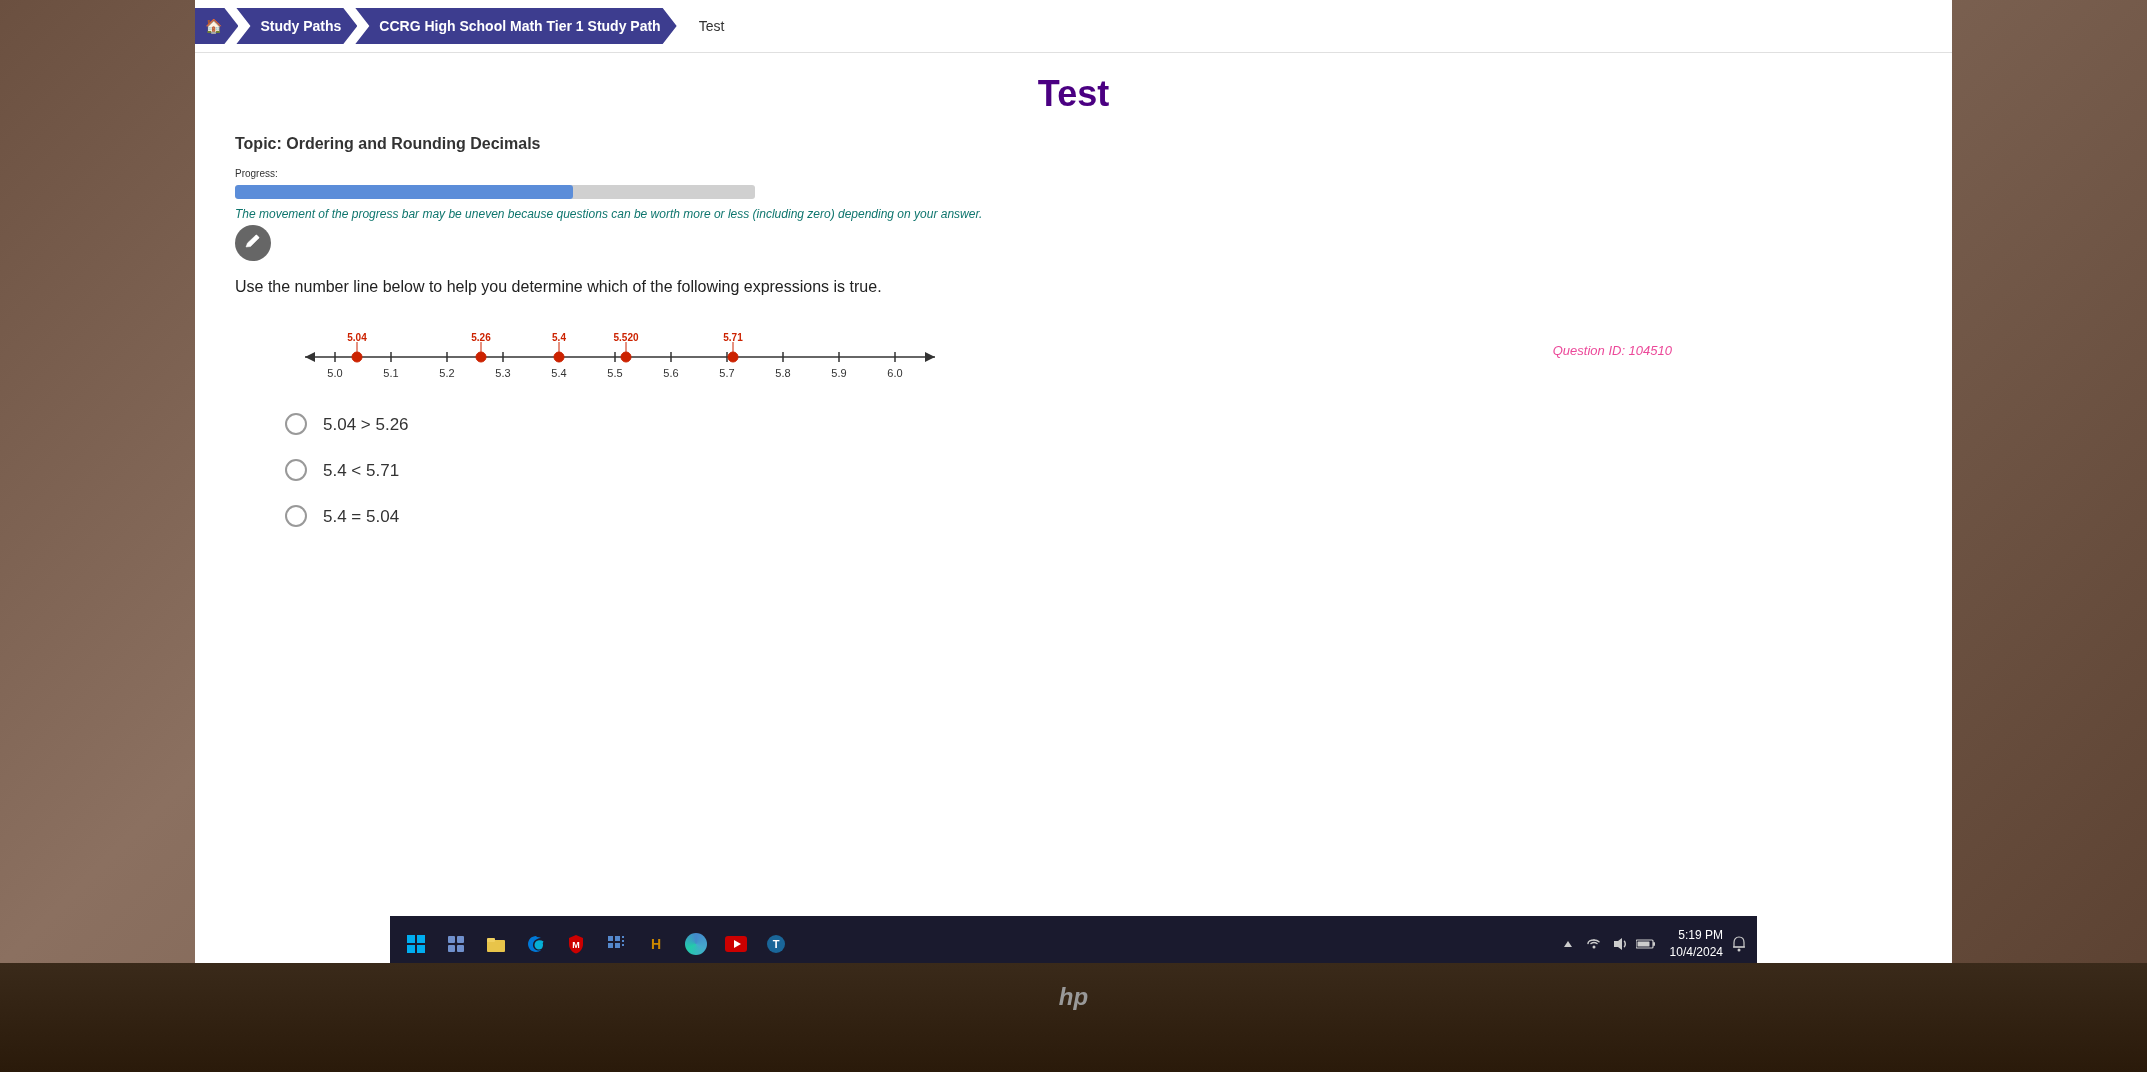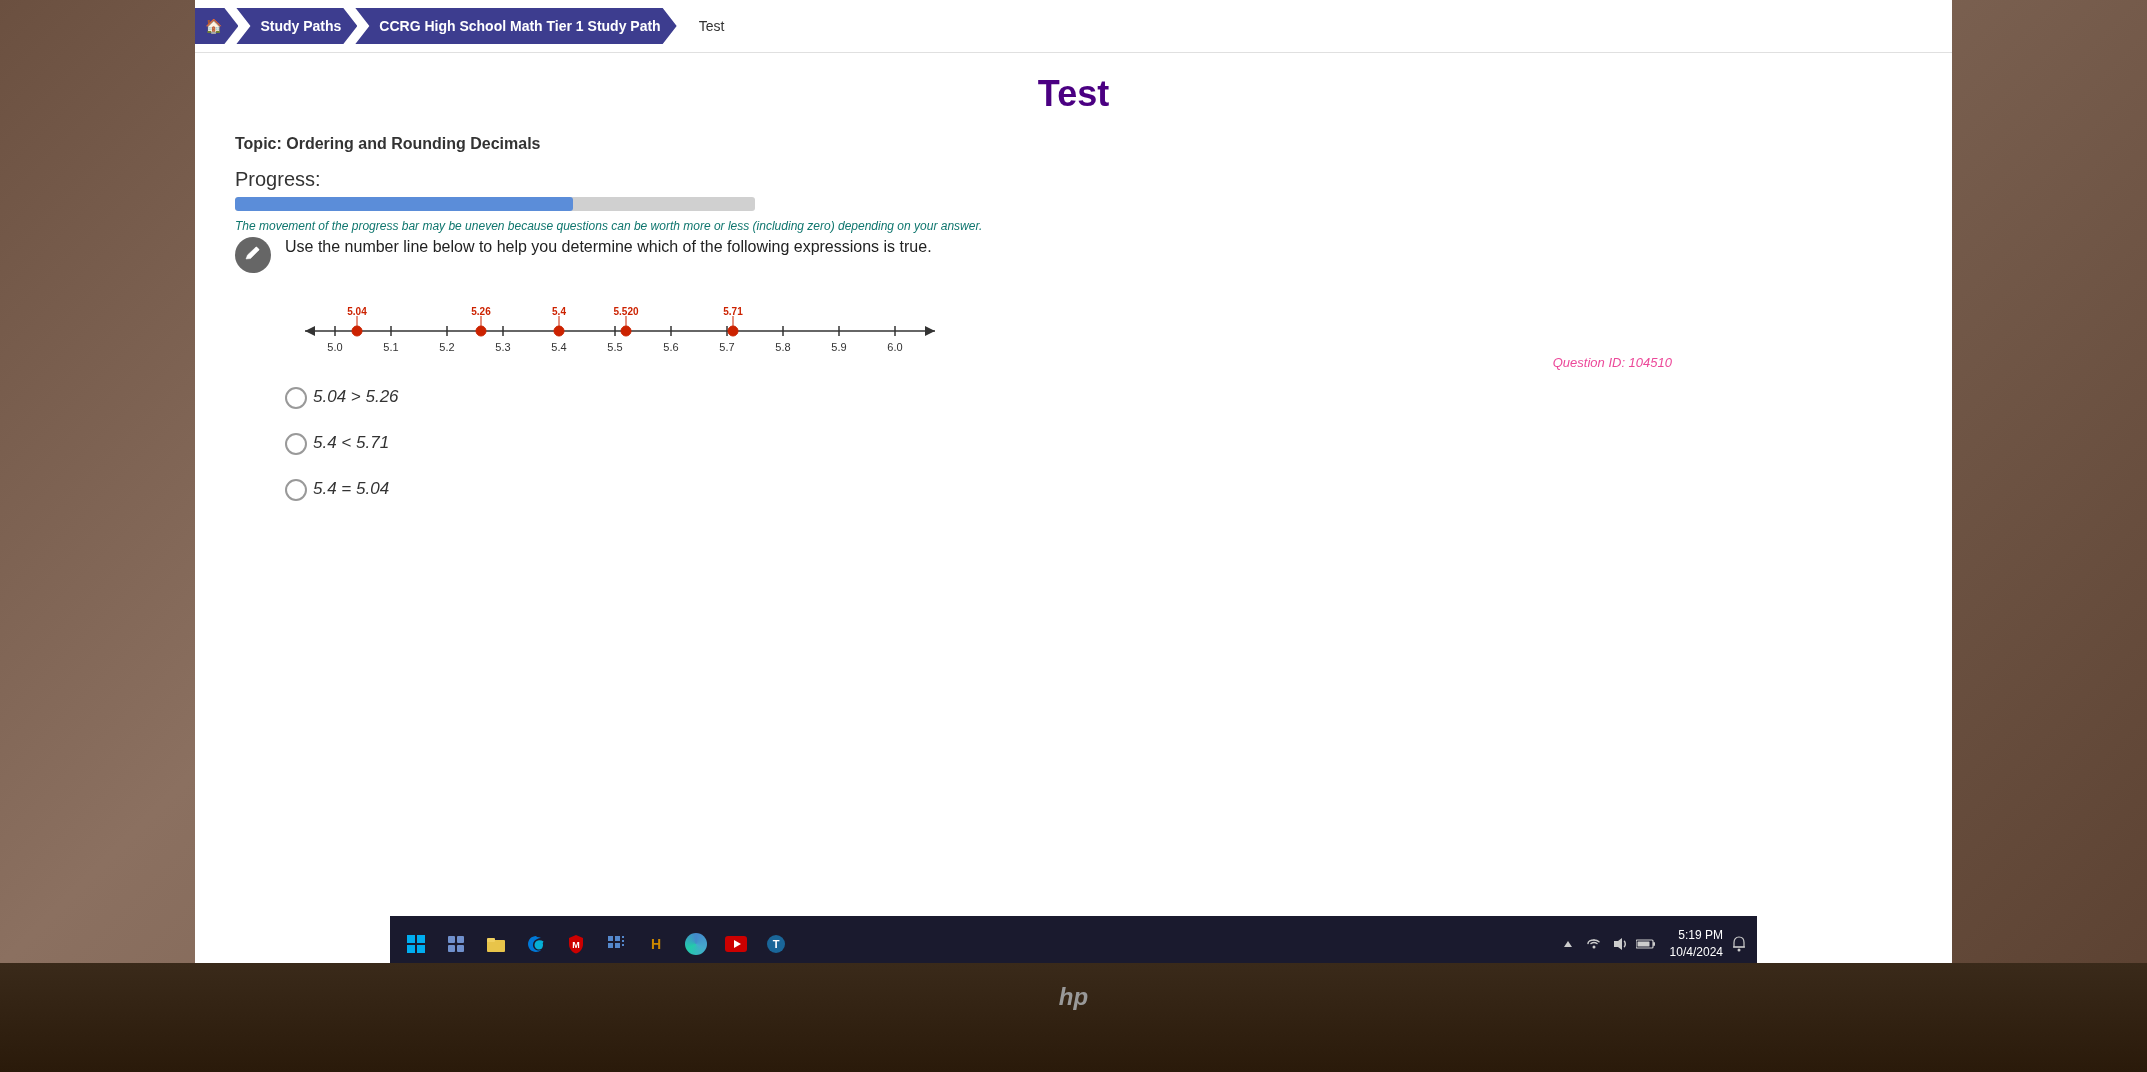--- a/index.html
+++ b/index.html
@@ -93,21 +93,21 @@
       font-size: 16px;
       margin-bottom: 15px;
       color: #333;
     }
 
     .topic-label span {
       font-weight: bold;
     }
 
     .progress-label {
-      font-size: 20px;
+      font-size: 10px;
       color: #333;
       margin-bottom: 6px;
     }
 
     .progress-bar-container {
       width: 520px;
       height: 14px;
       background: #d0d0d0;
       border-radius: 3px;
       margin-bottom: 8px;
@@ -136,20 +136,21 @@
       font-style: italic;
       margin-bottom: 2px;
     }
 
     
     .question-area {
       display: flex;
       align-items: flex-start;
       gap: 14px;
       margin-bottom: 20px;
+      flex-direction: column;
     }
 
     .pencil-icon {
       width: 36px;
       height: 36px;
       background: #666;
       border-radius: 50%;
       display: flex;
       align-items: center;
       justify-content: center;
@@ -178,24 +179,23 @@
     
     .answer-options {
       margin-left: 50px;
       display: flex;
       flex-direction: column;
       gap: 24px;
     }
 
     .answer-option {
       display: flex;
-      align-items: flex-start;
-      gap: 6px;
+      align-items: flex-end;
+      gap: 16px;
       cursor: pointer;
-      font-style: italic;
     }
 
     .radio-circle {
       width: 22px;
       height: 22px;
       border: 2px solid #999;
       border-radius: 50%;
       flex-shrink: 0;
       background: white;
     }

